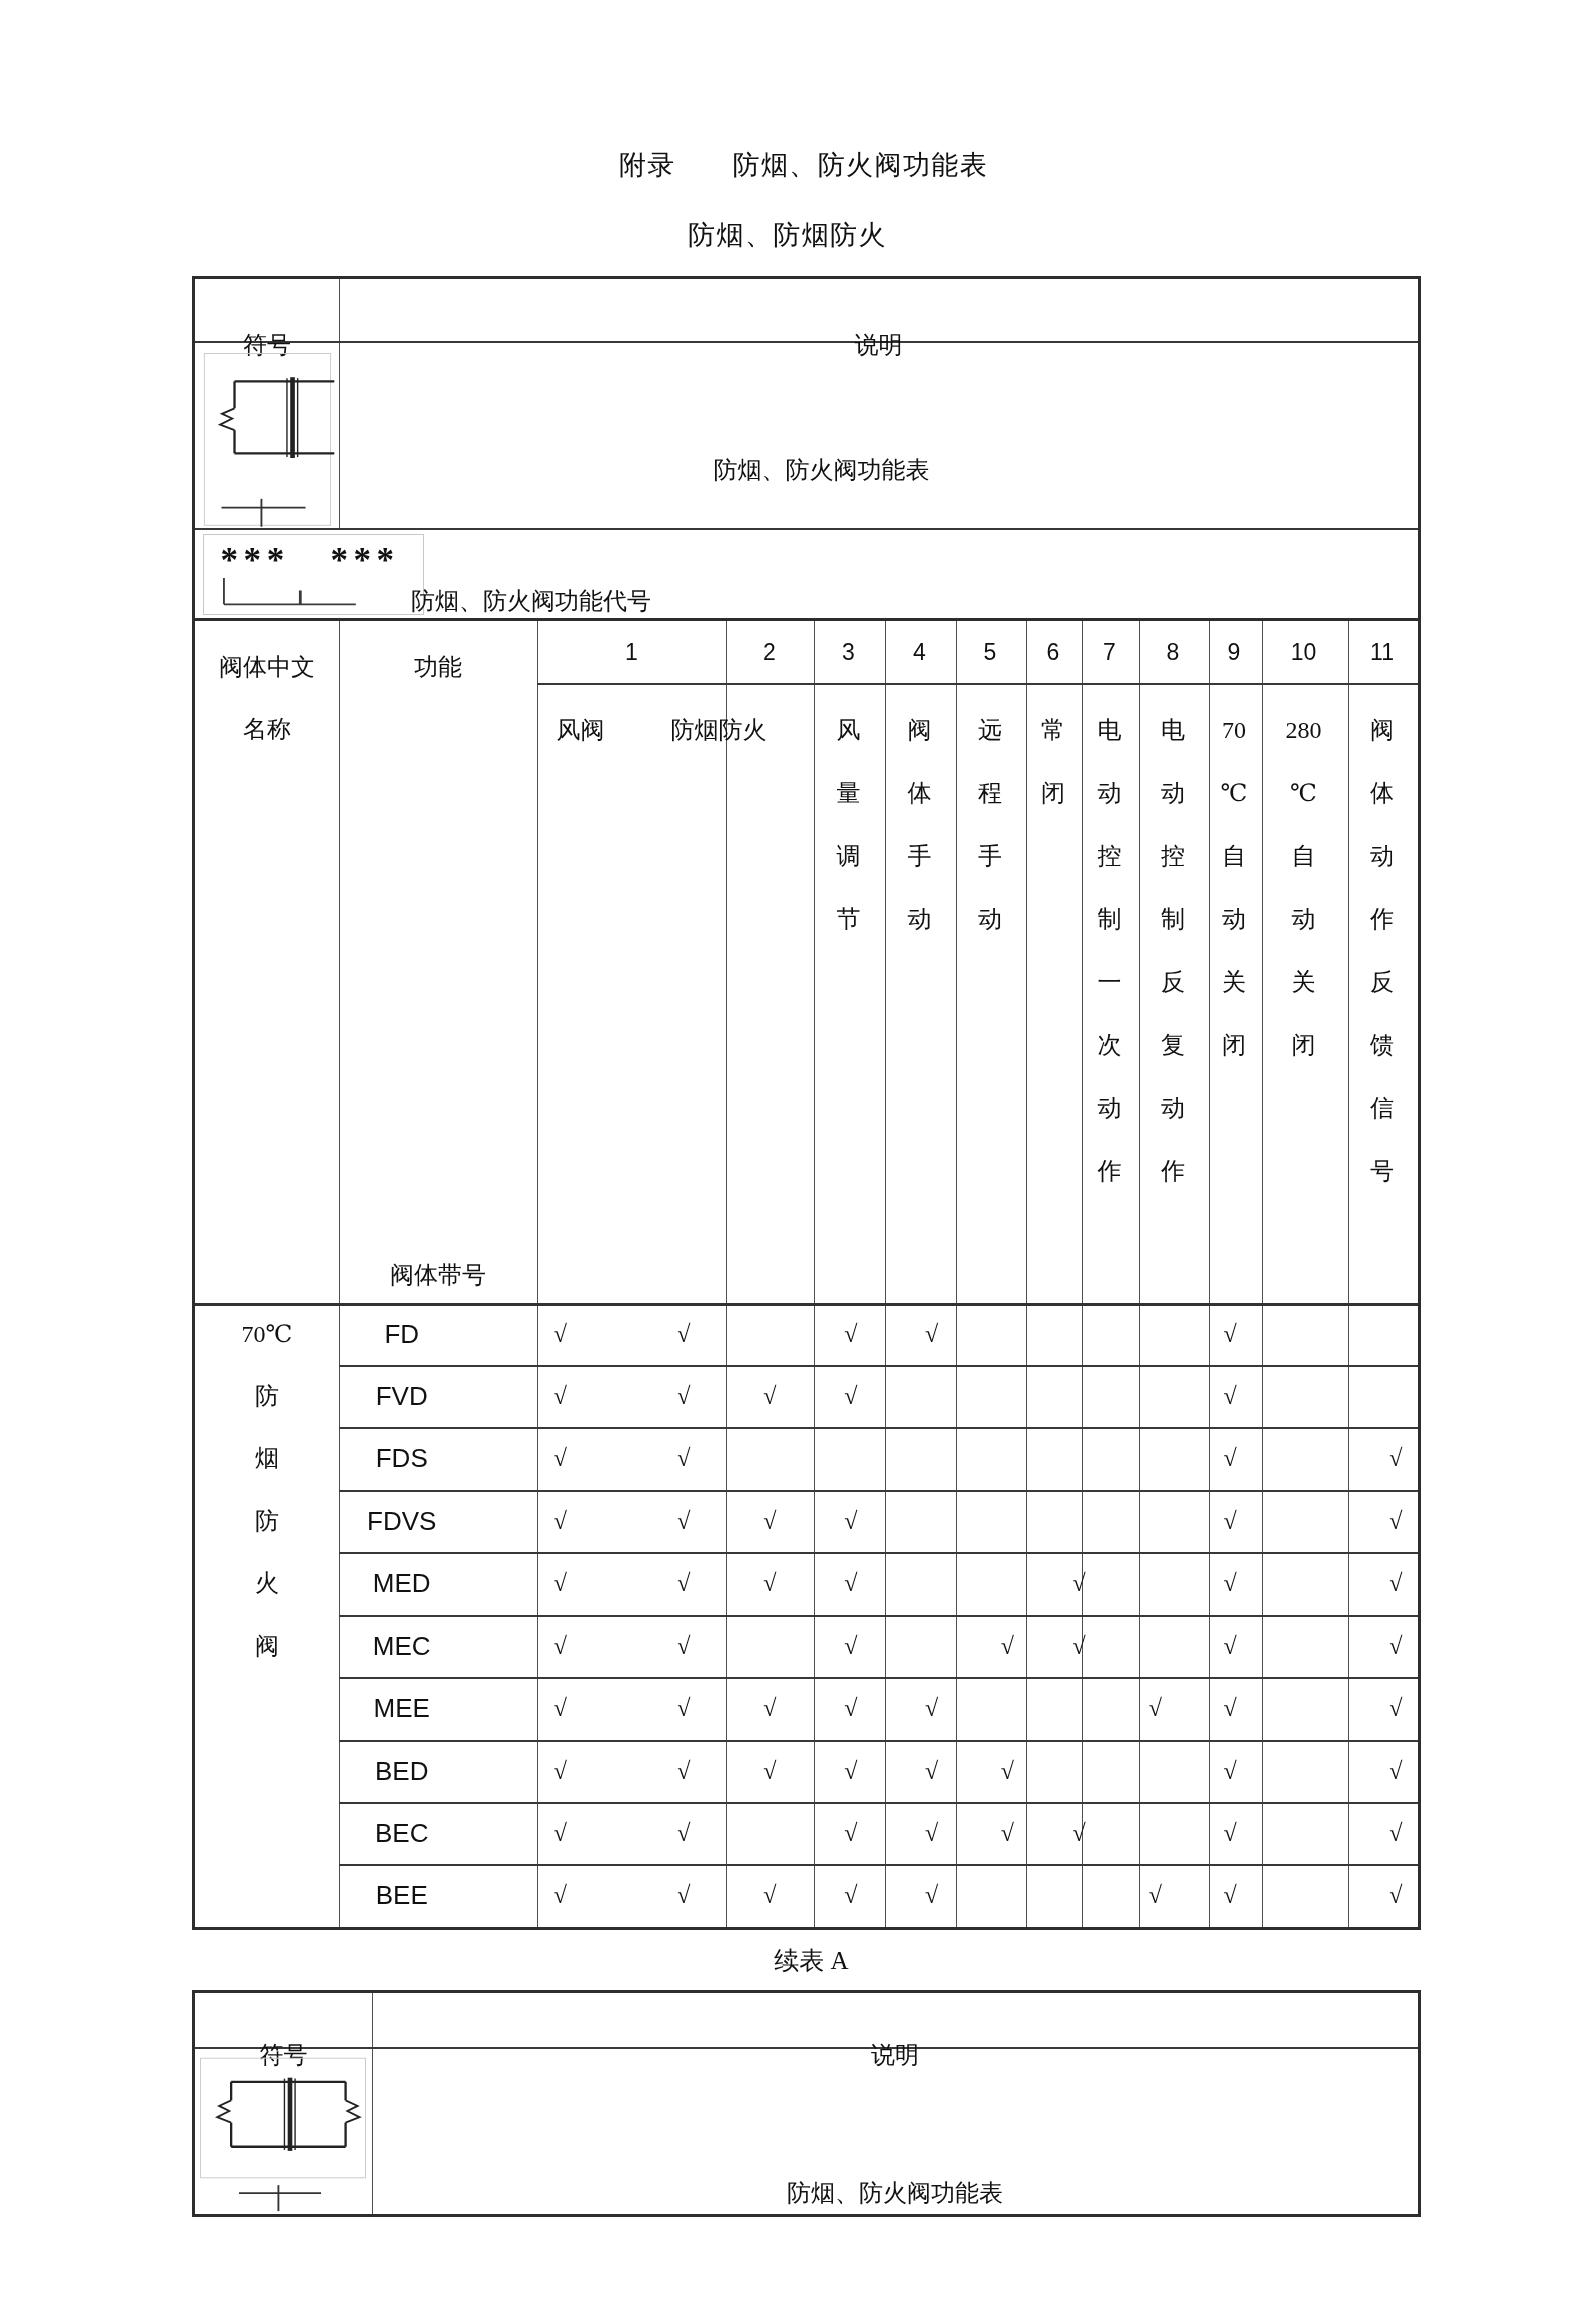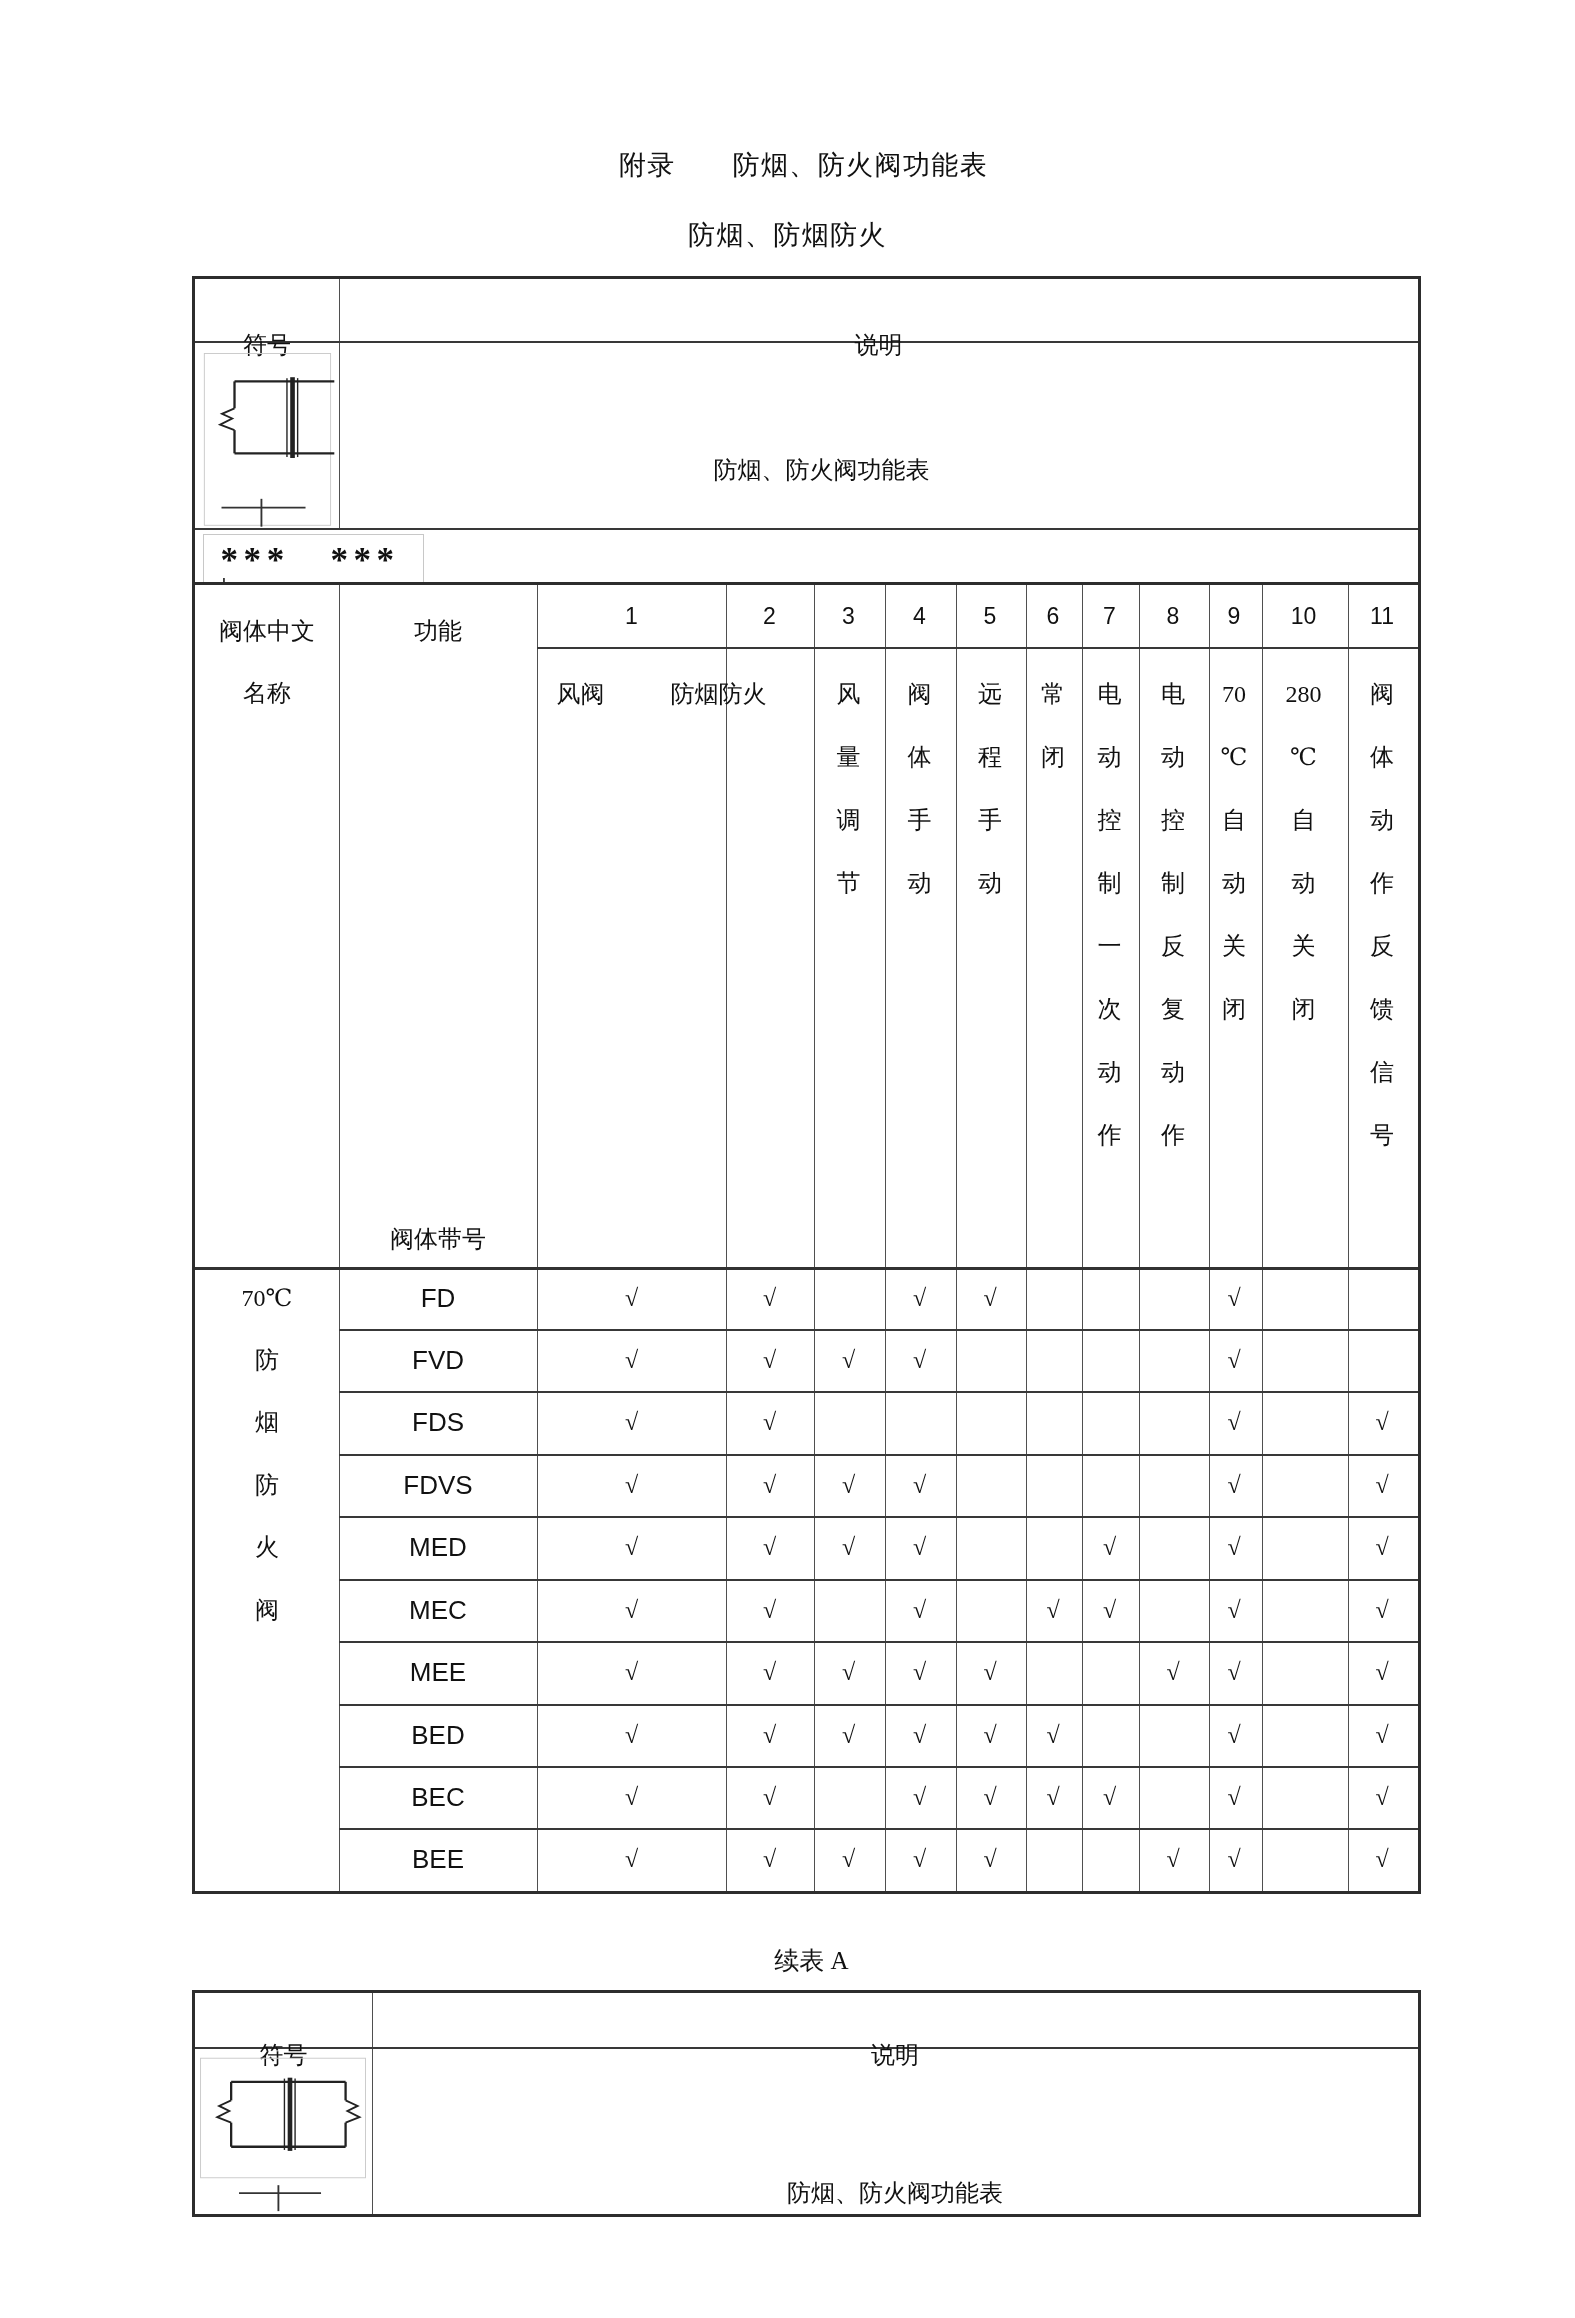--- a/index.html
+++ b/index.html
@@ -7,41 +7,41 @@
         font-family:"Liberation Serif","DejaVu Serif",serif;color:#111;overflow:hidden;}
   .ctr{text-align:center;margin-top:35px;}
   .doc-title{position:absolute;left:0;top:147px;width:1575px;text-align:center;
              font-size:27px;letter-spacing:1.4px;white-space:pre;padding-left:16px;}
   .doc-subtitle{position:absolute;left:0;top:217px;width:1575px;text-align:center;
              font-size:27px;letter-spacing:1.4px;}
   .cont-caption{position:absolute;left:0;top:1944px;width:1575px;text-align:center;font-size:25px;margin-left:24px;}
   
   .tbl{position:absolute;border:3.2px solid #2d2d2d;background:#fff;box-sizing:content-box;}
   .tbl1{left:192px;top:276px;width:1223px;height:342px;}
-  .maint{left:192px;top:582px;width:1223px;height:1306px;}
+  .maint{left:192px;top:618px;width:1223px;height:1306px;}
   .tbl2{left:192px;top:1990px;width:1223px;height:221px;}
   
   .hl{position:absolute;height:2.3px;background:#383838;}
   .hl-thick{position:absolute;height:2.8px;background:#323232;}
   .vl{position:absolute;width:1.4px;background:#4f4f4f;}
   
   .cell{position:absolute;font-size:24px;}
   .lh133{line-height:62px;}
   
   .nrow,.vrow,.drow{position:absolute;display:flex;}
   .nrow{left:342px;top:0;width:881px;height:62px;font-family:"Liberation Sans","DejaVu Sans",sans-serif;
         font-size:23px;line-height:62px;}
   .vrow{left:342px;top:62px;width:881px;height:620px;font-size:24px;}
   .vhead{padding-top:16px;line-height:63px;white-space:pre-line;text-align:center;box-sizing:border-box;}
   .nrow > div{text-align:center;}
   .w1{width:189px;} .w2{width:87px;} .w3{width:71px;} .w4{width:71px;}
   .w5{width:70px;} .w6{width:56px;} .w7{width:57px;} .w8{width:70px;}
   .w9{width:52px;} .w10{width:87px;} .w11{width:70px;} .wcode{width:198px;}
   
-  .drow{left:144px;width:1079px;}
+  .drow{left:144px;width:1079px;gap:36px;}
   .drow > div{text-align:center;}
   .code{font-family:"Liberation Sans","DejaVu Sans",sans-serif;font-size:26px;}
   .chk{font-size:24px;}
   .rg-line{position:absolute;left:0;width:144px;text-align:center;font-size:24px;height:63px;line-height:63px;}
   .m-name{position:absolute;left:0;top:0;width:144px;padding-top:15px;font-size:24px;line-height:62px;
           text-align:center;white-space:pre-line;box-sizing:border-box;}
   .m-func{position:absolute;left:144px;top:0;width:198px;padding-top:15px;font-size:24px;line-height:62px;
           text-align:center;box-sizing:border-box;}
   .m-valve-code{position:absolute;left:144px;top:638px;width:198px;text-align:center;font-size:24px;}
   .gray-box{position:absolute;border:0.9px solid #c8c8c8;box-sizing:border-box;}

